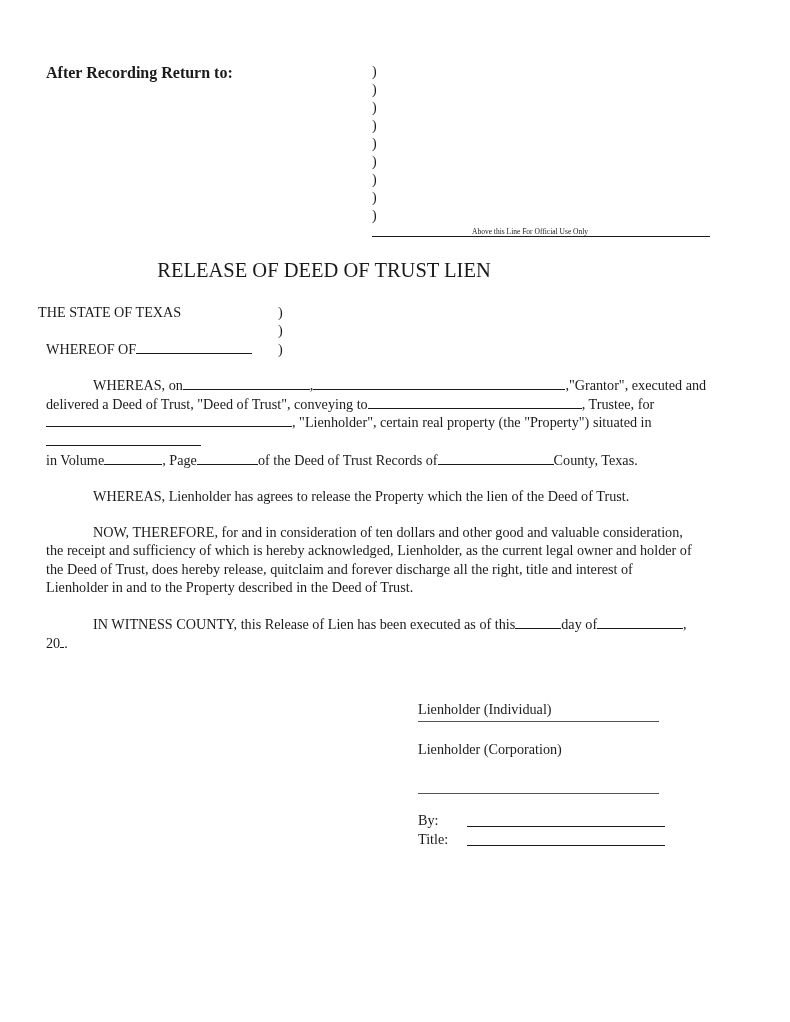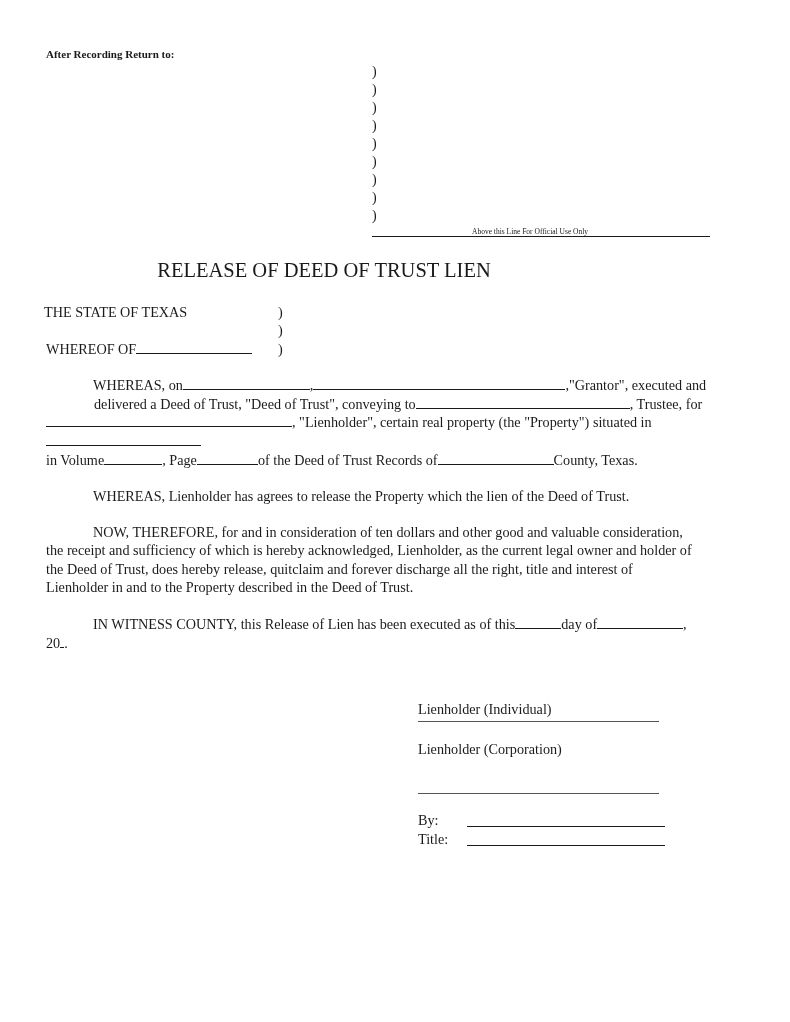--- a/index.html
+++ b/index.html
@@ -9,50 +9,50 @@
     .bold { font-weight: bold; }
     .blank { display: inline-block; border-bottom: 1.3px solid #1a1a1a; height: 12px; vertical-align: baseline; }
     .line { position: absolute; border-top: 1.2px solid #1a1a1a; height: 0; }
     .thin { border-top: 1px solid #555; }
     .paren { position: absolute; left: 372px; font-size: 14px; }
     .p { position: absolute; left: 46px; white-space: nowrap; line-height: 19px; }
   </style>
 </head>
 <body>
 
-<div class="abs bold" style="left:46px; top:48px; font-size:11px;">After Recording Return to:</div>
+<div class="abs bold" style="left:46px; top:64px; font-size:16px;">After Recording Return to:</div>
 
 <div>
   <div class="paren" style="top:64px;">)</div>
   <div class="paren" style="top:82px;">)</div>
   <div class="paren" style="top:100px;">)</div>
   <div class="paren" style="top:118px;">)</div>
   <div class="paren" style="top:136px;">)</div>
   <div class="paren" style="top:154px;">)</div>
   <div class="paren" style="top:172px;">)</div>
   <div class="paren" style="top:190px;">)</div>
   <div class="paren" style="top:208px;">)</div>
 </div>
 <div class="line" style="left:372px; top:236px; width:338px;"></div>
 <div class="abs" style="left:472px; top:227px; font-size:7.5px;">Above this Line For Official Use Only</div>
 
 <div class="abs" style="left:0; width:648px; text-align:center; top:259px; font-size:20.5px; white-space:nowrap;">RELEASE OF DEED OF TRUST LIEN</div>
 
-<div class="abs" style="left:44px; top:304px;">THE STATE OF TEXAS</div>
+<div class="abs" style="left:38px; top:304px;">THE STATE OF TEXAS</div>
 <div class="abs" style="left:278px; top:304px;">)</div>
 <div class="abs" style="left:278px; top:322px;">)</div>
 <div class="abs" style="left:46px; top:341px;">
   <span>WHEREOF OF</span><span class="blank" style="width:116px;"></span>
 </div>
 <div class="abs" style="left:278px; top:341px;">)</div>
 
 <div class="p" style="top:376px; left:93px;">
   <span>WHEREAS, on</span><span class="blank" style="width:127px;"></span><span>,</span><span class="blank" style="width:252px;"></span><span>,"Grantor", executed and</span>
 </div>
-<div class="p" style="top:395px;margin-left:48px;">
+<div class="p" style="top:395px;">
   <span>delivered a Deed of Trust, "Deed of Trust", conveying to</span><span class="blank" style="width:214px;"></span><span>, Trustee, for</span>
 </div>
 <div class="p" style="top:413px;">
   <span class="blank" style="width:246px;"></span><span>, "Lienholder", certain real property (the "Property") situated in</span>
 </div>
 <div class="p" style="top:432px;">
   <span class="blank" style="width:155px;"></span>
 </div>
 <div class="p" style="top:451px;">
   <span>in Volume</span><span class="blank" style="width:58px;"></span><span>, Page</span><span class="blank" style="width:61px;"></span><span>of the Deed of Trust Records of</span><span class="blank" style="width:116px;"></span><span>County, Texas.</span>

